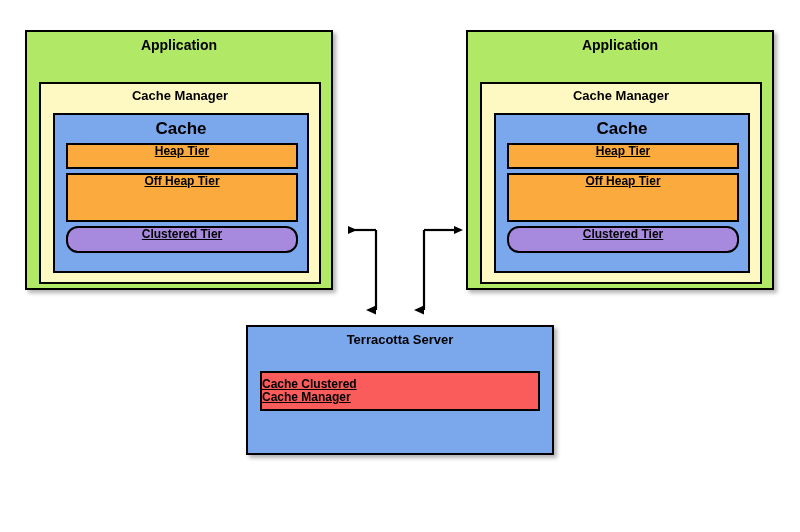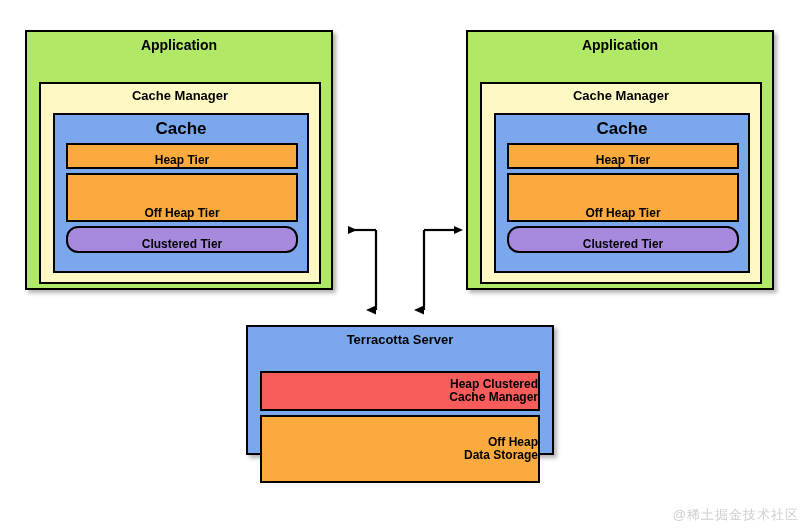--- a/index.html
+++ b/index.html
@@ -55,22 +55,23 @@
   
   .t-app     { font-size: 14px; padding-top: 6px; }
   .t-cm      { font-size: 13px; padding-top: 5px; }
   .t-cache   { font-size: 17px; padding-top: 4px; }
   .t-tier    { font-size: 12px; }
   .t-server  { font-size: 13px; padding-top: 6px; }
   .t-srvbox  { font-size: 12px; }
 
   .tier-band {
     display: flex;
-    align-items: flex-end;
+    align-items: flex-start;
     justify-content: center;
+    text-decoration: underline;
   }
 
   
   .arrow-layer {
     position: absolute;
     left: 0;
     top: 0;
     width: 800px;
     height: 532px;
     pointer-events: none;
@@ -138,28 +139,24 @@
           <span class="box-title t-tier">Clustered Tier</span>
         </div>
       </div>
     </div>
   </div>
 
   <div class="box server-box outer-shadow" style="left:246px; top:325px; width:308px; height:130px;">
     <div class="box-title t-server">Terracotta Server</div>
 
     <div class="box ctm-box tier-band" style="left:12px; top:44px; width:280px; height:40px; flex-direction:column;">
-      <span class="box-title t-srvbox">Heap Clustered</span>
+      <span class="box-title t-srvbox">Cache Clustered</span>
       <span class="box-title t-srvbox">Cache Manager</span>
     </div>
 
-    <div class="box ohds-box tier-band" style="left:12px; top:88px; width:280px; height:68px; flex-direction:column;">
-      <span class="box-title t-srvbox">Off Heap</span>
-      <span class="box-title t-srvbox">Data Storage</span>
-    </div>
   </div>
 
   <svg class="arrow-layer" viewBox="0 0 800 532" width="800" height="532">
     <defs>
       <marker id="arrow-left" markerWidth="10" markerHeight="10" refX="9" refY="4" orient="auto" markerUnits="userSpaceOnUse">
         <path d="M 9,0 L 9,8 L 0,4 Z" fill="#000000"></path>
       </marker>
       <marker id="arrow-right" markerWidth="10" markerHeight="10" refX="1" refY="4" orient="auto" markerUnits="userSpaceOnUse">
         <path d="M 1,0 L 1,8 L 10,4 Z" fill="#000000"></path>
       </marker>
@@ -172,15 +169,14 @@
       <path d="M 376,230 L 348,230" stroke="#000000" stroke-width="2.2" fill="none" marker-end="url(#arrow-left)"></path>
       <path d="M 376,230 L 376,310" stroke="#000000" stroke-width="2.2" fill="none" marker-end="url(#arrow-down)"></path>
     </g>
 
     <g>
       <path d="M 424,230 L 454,230" stroke="#000000" stroke-width="2.2" fill="none" marker-end="url(#arrow-right)"></path>
       <path d="M 424,230 L 424,310" stroke="#000000" stroke-width="2.2" fill="none" marker-end="url(#arrow-down)"></path>
     </g>
   </svg>
 
-  <div class="watermark">@稀土掘金技术社区</div>
 
 </div>
 
 </body></html>

